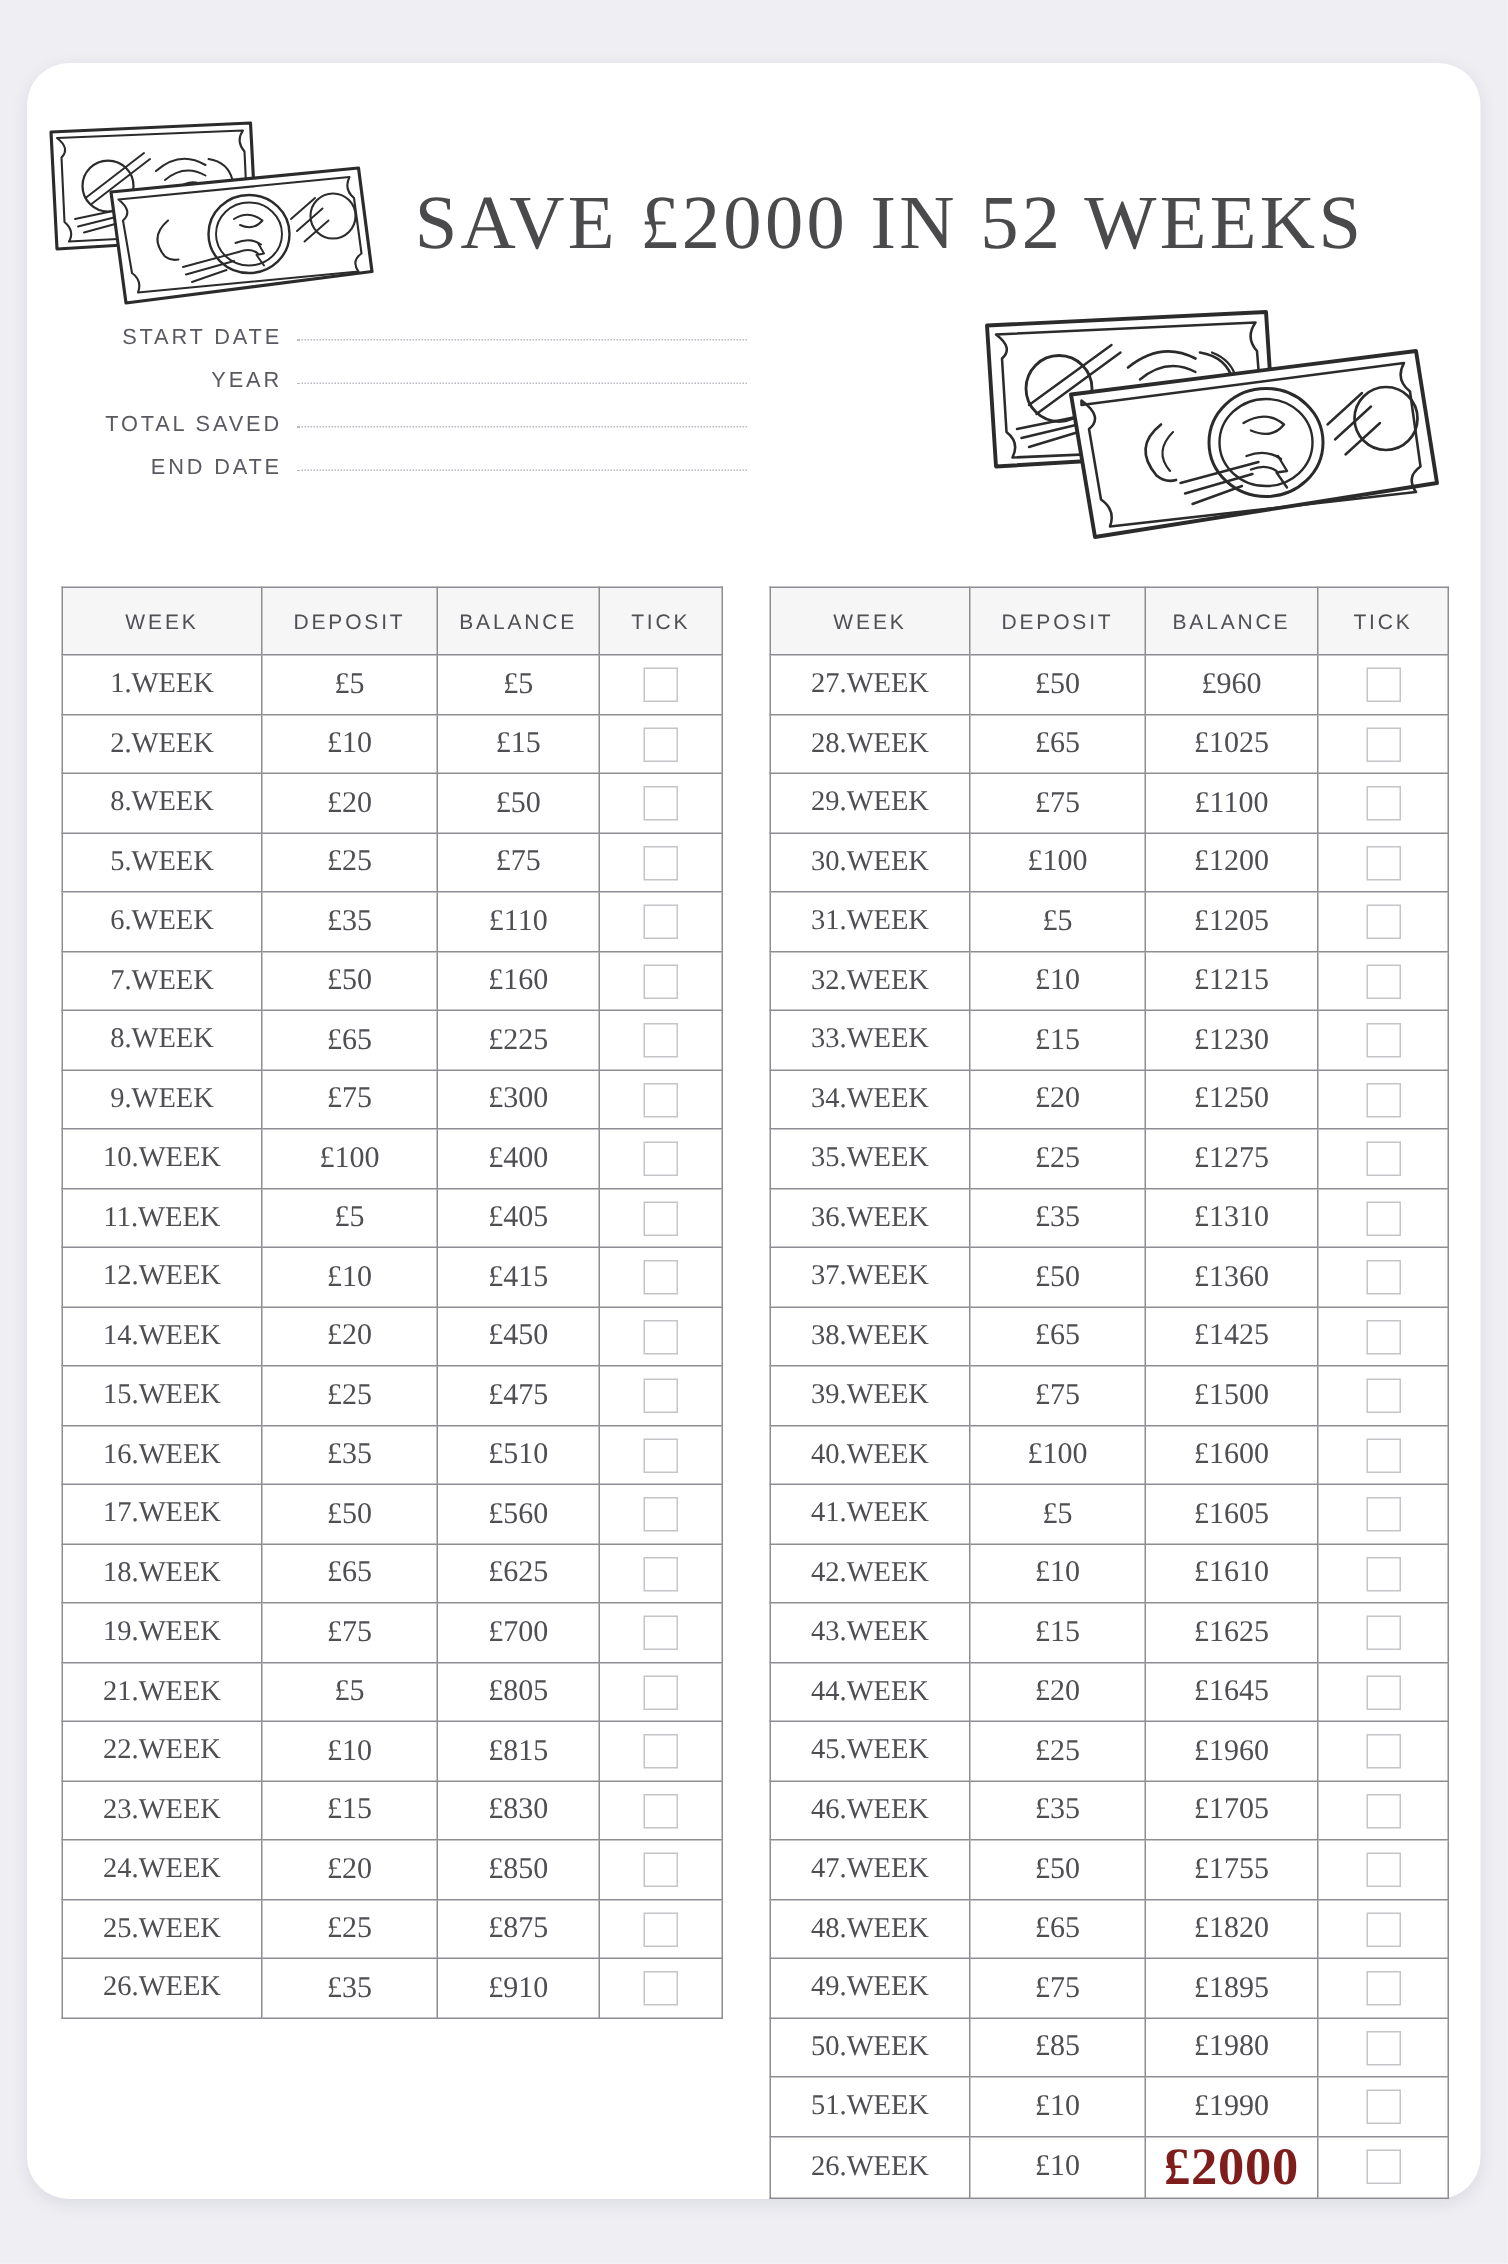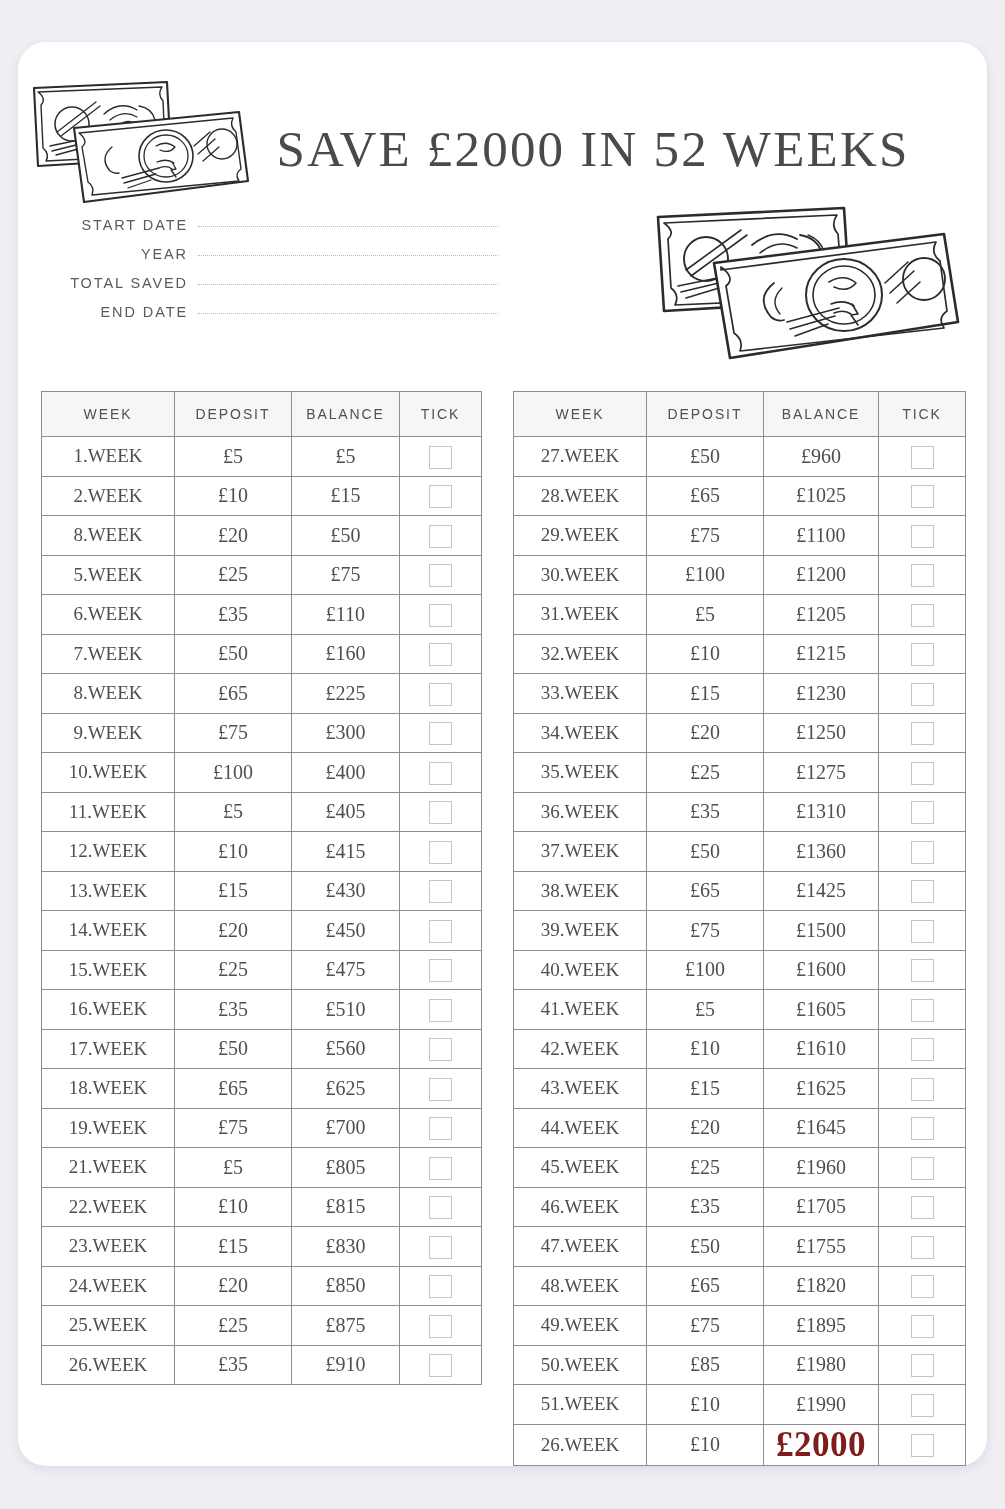--- a/index.html
+++ b/index.html
@@ -287,26 +287,20 @@
           <td>£405</td>
           <td><span class="chk"></span></td>
         </tr>
         <tr>
           <td class="wk">12.WEEK</td>
           <td>£10</td>
           <td>£415</td>
           <td><span class="chk"></span></td>
         </tr>
         <tr>
-          <td class="wk">13.WEEK</td>
-          <td>£15</td>
-          <td>£430</td>
-          <td><span class="chk"></span></td>
-        </tr>
-        <tr>
           <td class="wk">14.WEEK</td>
           <td>£20</td>
           <td>£450</td>
           <td><span class="chk"></span></td>
         </tr>
         <tr>
           <td class="wk">15.WEEK</td>
           <td>£25</td>
           <td>£475</td>
           <td><span class="chk"></span></td>

